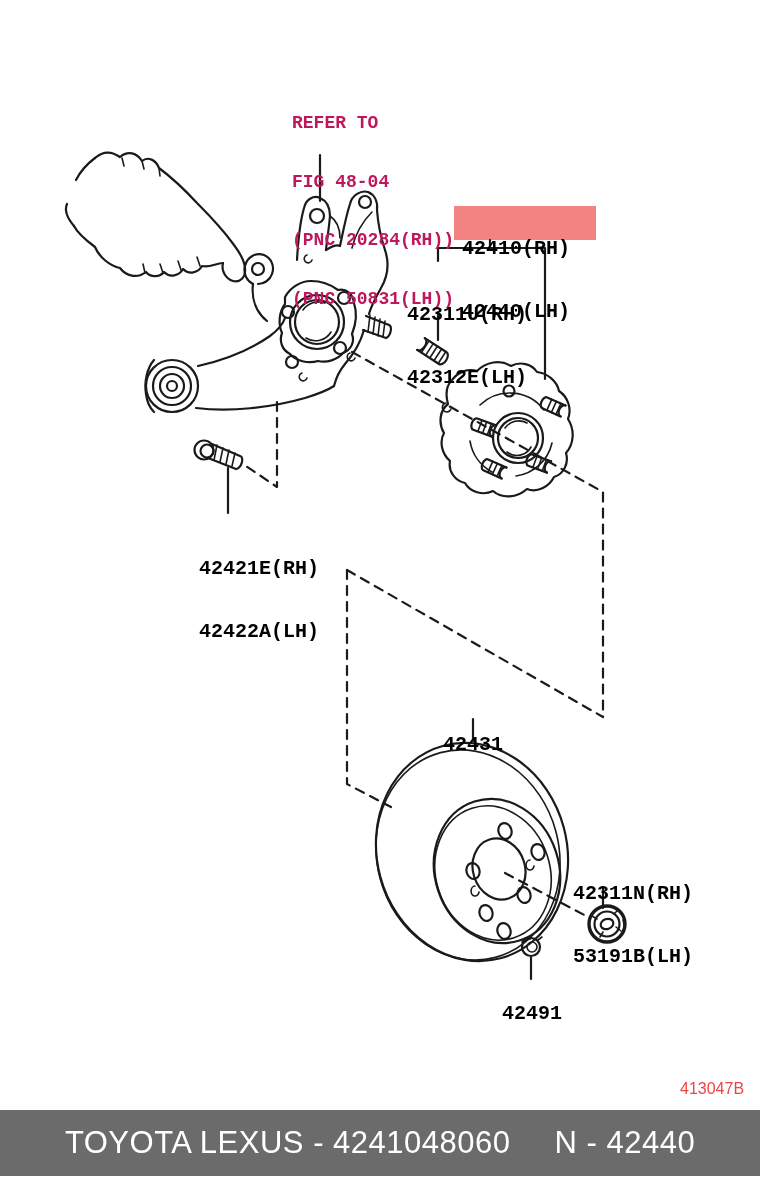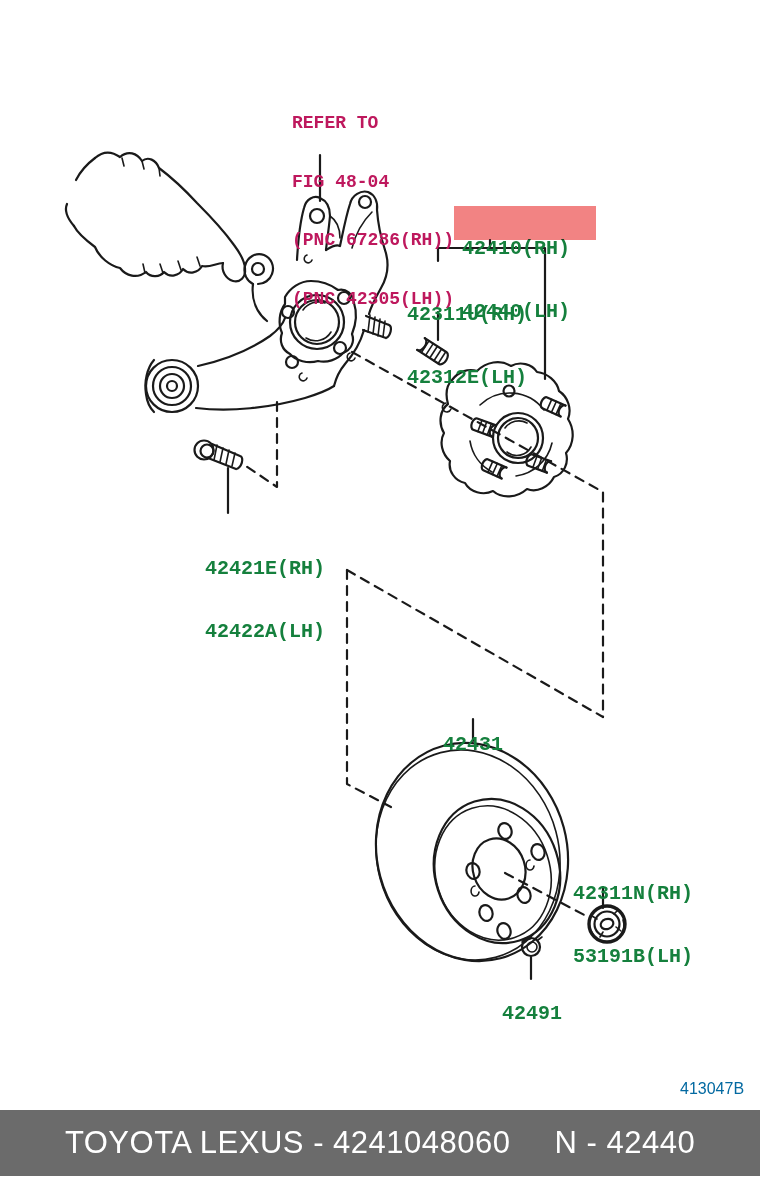--- a/index.html
+++ b/index.html
@@ -4,27 +4,27 @@
 <style>
   html,body{margin:0;padding:0;background:#fff;}
   .page{position:relative;width:760px;height:1188px;background:#ffffff;overflow:hidden;
         font-family:"Liberation Mono",monospace;}
   svg.art{position:absolute;left:0;top:0;}
   svg.art path, svg.art circle, svg.art ellipse{fill:none;stroke:#1a1a1a;stroke-width:2.2;
         stroke-linecap:round;stroke-linejoin:round;}
   svg.art .thin{stroke-width:1.6;}
   svg.art .thick{stroke-width:3.4;}
   svg.art .dash{stroke-dasharray:9 7;stroke-width:2.2;}
-  .callout{position:absolute;font:bold 20px/21px "Liberation Mono",monospace;color:#15803d;
+  .callout{position:absolute;font:bold 20px/21px "Liberation Mono",monospace;color:#000000;
         white-space:pre;letter-spacing:0;}
   .callout span{display:block;}
   .refnote{position:absolute;font:bold 18px/19.5px "Liberation Mono",monospace;color:#be185d;white-space:pre;}
   .refnote span{display:block;}
   .hl{position:absolute;background:#f28383;mix-blend-mode:multiply;}
-  .figcode{position:absolute;font:16px "Liberation Sans",sans-serif;color:#0369a1;}
+  .figcode{position:absolute;font:16px "Liberation Sans",sans-serif;color:#ef4444;}
   .footer{position:absolute;left:0;top:1110px;width:760px;height:66px;background:#6b6b6b;
         display:flex;align-items:center;justify-content:center;gap:44px;
         font:31px "Liberation Sans",sans-serif;color:#ffffff;letter-spacing:0.5px;}
 </style>
 </head>
 <body>
 
 <div class="page">
 
   <svg class="art" width="760" height="1110" viewBox="0 0 760 1110">
@@ -153,36 +153,36 @@
       <circle cx="531" cy="947" r="9"></circle>
       <circle class="thin" cx="532" cy="947" r="5"></circle>
       <path class="thick" d="M 523,942 A 9,9 0 0 1 530,938"></path>
       <path class="thin" d="M 538,940 L 542,937"></path>
     </g>
   </svg>
 
   <div class="refnote" style="left:292px;top:75px">
     <span>REFER TO</span>
     <span>FIG 48-04</span>
-    <span>(PNC 67286(RH))</span>
-    <span>(PNC 42305(LH))</span>
+    <span>(PNC 20284(RH))</span>
+    <span>(PNC 50831(LH))</span>
   </div>
 
   <div class="callout" style="left:462px;top:196px">
     <span>42410(RH)</span>
     <span>42440(LH)</span>
   </div>
   <div class="hl" style="left:454px;top:206px;width:142px;height:34px"></div>
 
   <div class="callout" style="left:407px;top:262px">
     <span>42311U(RH)</span>
     <span>42312E(LH)</span>
   </div>
 
-  <div class="callout" style="left:205px;top:516px">
+  <div class="callout" style="left:199px;top:516px">
     <span>42421E(RH)</span>
     <span>42422A(LH)</span>
   </div>
 
   <div class="callout" style="left:443px;top:692px">
     <span>42431</span>
   </div>
 
   <div class="callout" style="left:573px;top:841px">
     <span>42311N(RH)</span>

